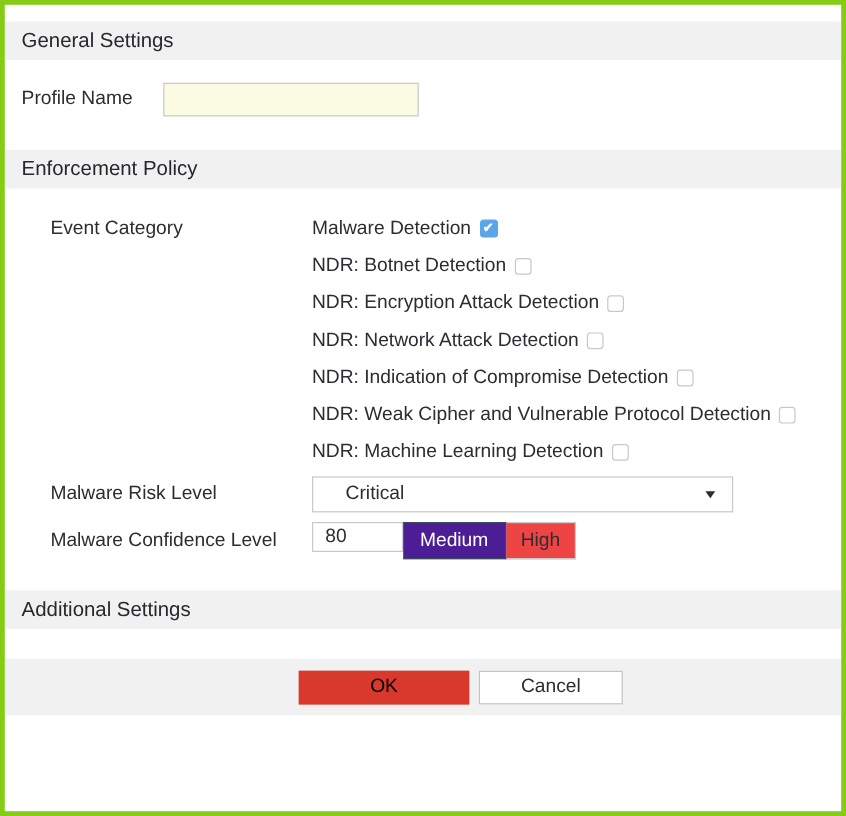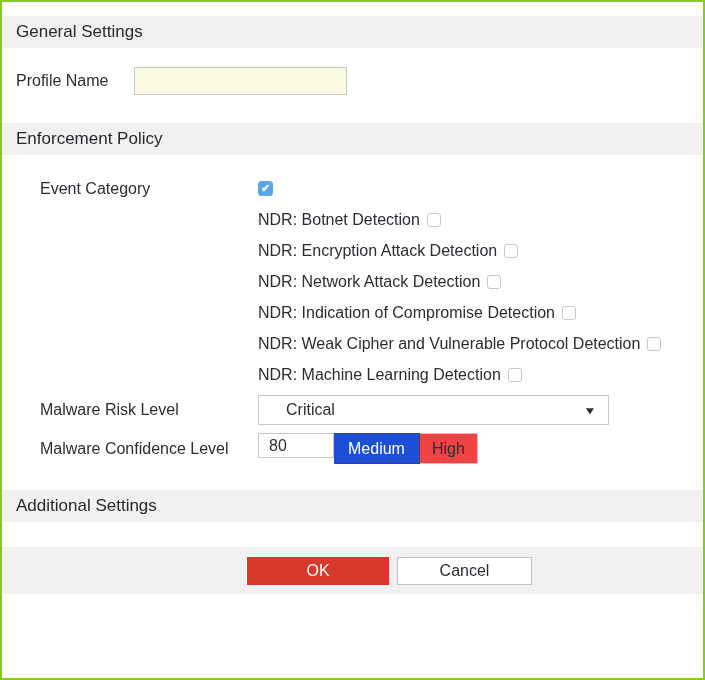--- a/index.html
+++ b/index.html
@@ -5,21 +5,21 @@
   * { box-sizing: border-box; margin: 0; padding: 0; }
   html, body { background: #fff; }
   body {
     font-family: "Liberation Sans", sans-serif;
     color: #2b2d33;
     width: 705px;
   }
   .dialog {
     width: 705px;
     height: 680px;
-    border: 2px solid #84cc16;
+    border: 4px solid #84cc16;
     background: #fff;
     padding-top: 14px;
     overflow: hidden;
   }
   .section-header {
     background: #f1f1f1;
     height: 32px;
     display: flex;
     align-items: center;
     padding: 0 14px;
@@ -127,21 +127,21 @@
     display: flex;
     align-items: center;
     padding: 0 12px;
     border: 1px solid #c9c9c9;
     border-left: none;
     background: #ef4444;
     cursor: pointer;
     font-size: 16px;
   }
   .segment.selected {
-    background: #1d4ed8;
+    background: #4c1d95;
     border-color: #3d4b5f;
     color: #fff;
     padding: 0 14px;
   }
 
   
   .header-additional { margin-top: 26px; }
   .row-allow { margin-top: 22px; }
   .allow-box {
     width: 345px;
@@ -174,25 +174,25 @@
     font-family: "Liberation Sans", sans-serif;
     display: flex;
     align-items: center;
     justify-content: center;
     cursor: pointer;
   }
   .btn-ok {
     width: 142px;
     background: #d9382d;
     border: 1px solid #d9382d;
-    color: #ffffff;
+    color: #000000;
     margin-right: 8px;
   }
   .btn-cancel {
-    width: 135px;
+    width: 120px;
     background: #fff;
     border: 1px solid #c3c3c3;
     color: #2b2d33;
   }
 </style>
 </head>
 <body>
 
 <div class="dialog">
 
@@ -207,20 +207,21 @@
 
   <div class="section-header">
     <span>Enforcement Policy</span>
   </div>
 
   <div class="row row-events">
     <span class="label label-wide">Event Category</span>
     <ul class="cb-list">
 
         <li class="cb-item">
+          <span class="cb-label">Malware Detection</span>
           <span class="checkbox checked">
             <span class="tick">✔</span>
           </span>
         </li>
 
         <li class="cb-item">
           <span class="cb-label">NDR: Botnet Detection</span>
           <span class="checkbox">
             
           </span>

